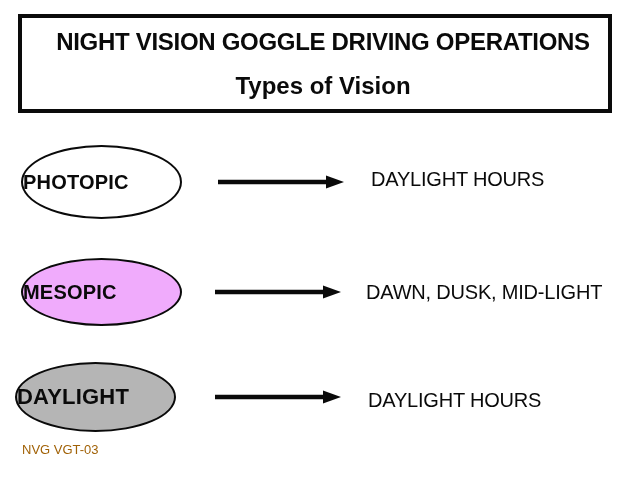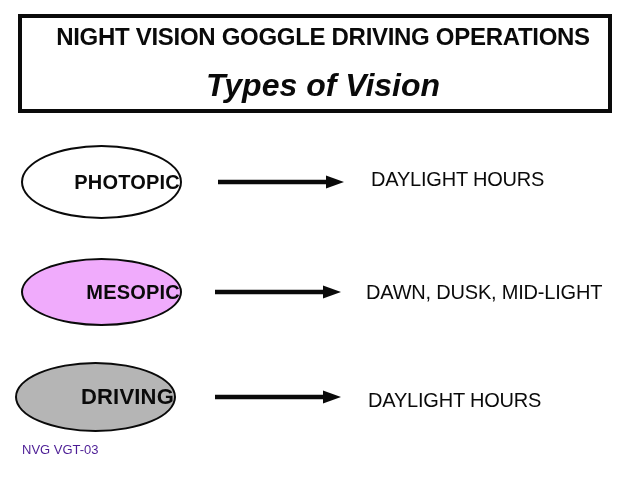--- a/index.html
+++ b/index.html
@@ -33,23 +33,22 @@
     gap: 16px;
     padding-left: 16px;
   }
   .title-line1 {
     font-size: 24px;
     font-weight: bold;
     letter-spacing: -0.3px;
     white-space: nowrap;
   }
   .title-line2 {
-    font-size: 32px;
+    font-size: 24px;
     font-weight: bold;
-    font-style: italic;
     white-space: nowrap;
   }
   
   .row {
     position: absolute;
     left: 0;
     width: 100%;
   }
   .row-0 { top: 145px; height: 74px; }
   .row-1 { top: 258px; height: 68px; }
@@ -59,21 +58,21 @@
     position: absolute;
     left: 21px;
     top: 0;
     width: 161px;
     height: 100%;
     border: 2.5px solid #0a0a0a;
     border-radius: 50%;
     box-sizing: border-box;
     display: flex;
     align-items: center;
-    justify-content: flex-end;
+    justify-content: flex-start;
     background: #ffffff;
   }
   .row-2 .ellipse { left: 15px; }
 
   .ellipse-label {
     font-size: 20px;
     font-weight: bold;
     letter-spacing: 0.2px;
     white-space: nowrap;
   }
@@ -102,21 +101,21 @@
   .row-1 .result { left: 366px; text-align: center; }
   .row-2 .result { left: 368px; top: 54%; }
 
   
   .footer {
     position: absolute;
     left: 22px;
     top: 442px;
     font-size: 13px;
     font-weight: normal;
-    color: #4c1d95;
+    color: #a16207;
   }
 </style>
 </head>
 <body>
 
 <div class="slide">
 
   <div class="title-box">
     <div class="title-line1">NIGHT VISION GOGGLE DRIVING OPERATIONS</div>
     <div class="title-line2">Types of Vision</div>
@@ -139,21 +138,21 @@
     </div>
     <svg class="arrow" width="126" height="16" viewBox="0 0 126 16">
       <line x1="0" y1="8" x2="110" y2="8" stroke="#0a0a0a" stroke-width="4.5"></line>
       <polygon points="108,1.5 126,8 108,14.5" fill="#0a0a0a"></polygon>
     </svg>
     <span class="result">DAWN, DUSK, MID-LIGHT</span>
   </div>
 
   <div class="row row-2">
     <div class="ellipse" style="background-color: rgb(181, 181, 181);">
-      <span class="ellipse-label">DRIVING</span>
+      <span class="ellipse-label">DAYLIGHT</span>
     </div>
     <svg class="arrow" width="126" height="16" viewBox="0 0 126 16">
       <line x1="0" y1="8" x2="110" y2="8" stroke="#0a0a0a" stroke-width="4.5"></line>
       <polygon points="108,1.5 126,8 108,14.5" fill="#0a0a0a"></polygon>
     </svg>
     <span class="result">DAYLIGHT HOURS</span>
   </div>
 
   <div class="footer">NVG VGT-03</div>
 

